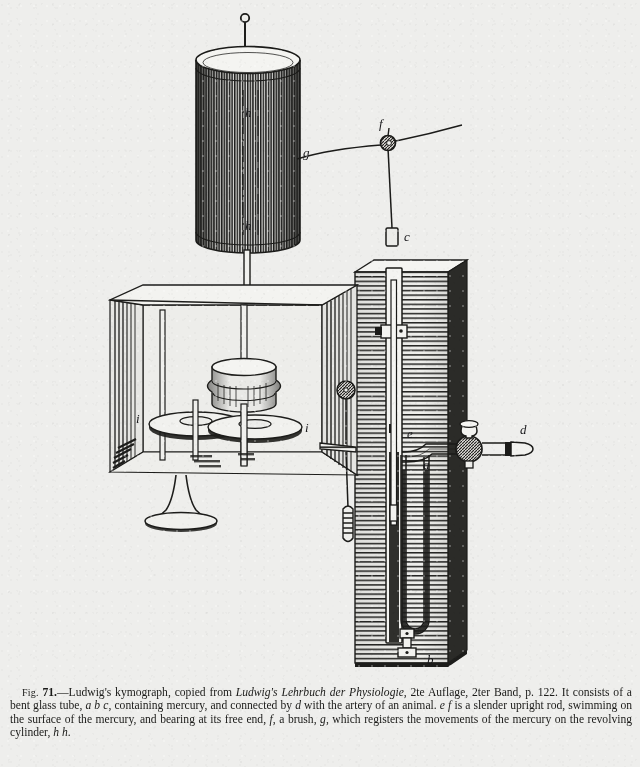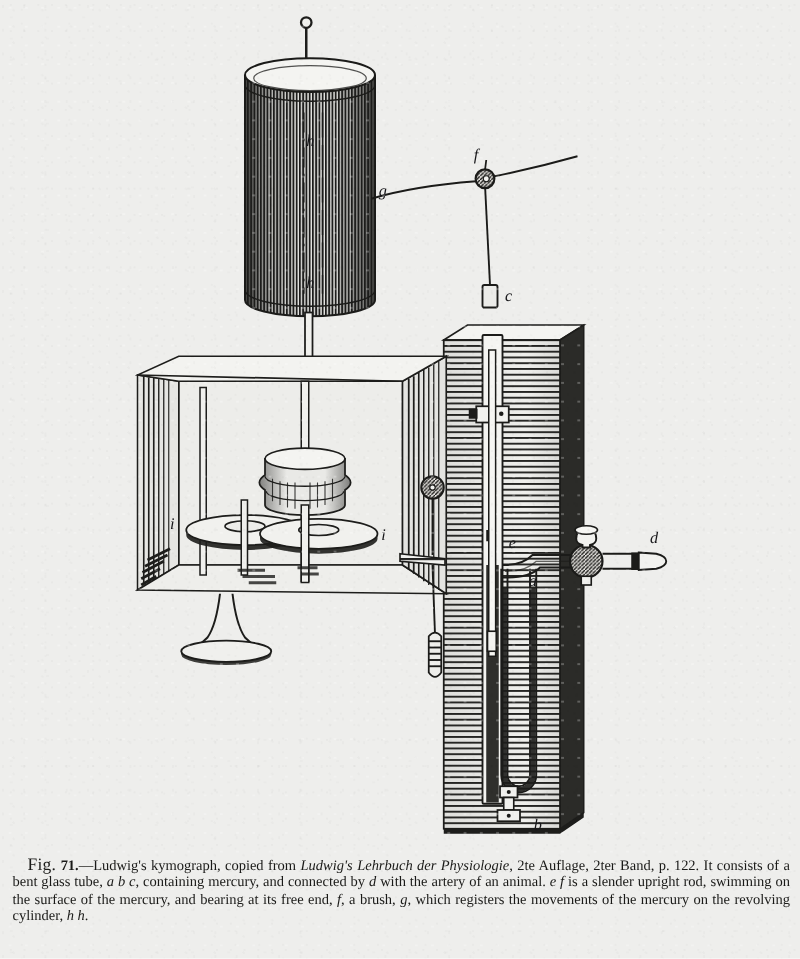--- a/index.html
+++ b/index.html
@@ -41,21 +41,21 @@
     top: 686px;
     width: 622px;
     font-family: "Liberation Serif", serif;
     font-size: 11.6px;
     line-height: 13.4px;
     color: #1a1a18;
     text-align: justify;
     text-indent: 12px;
   }
   #caption .smallcaps {
-    font-size: 14px;
+    font-size: 10px;
     letter-spacing: .2px;
   }
   #caption i { }
   .lbl {
     font-family: "Liberation Serif", serif;
     font-style: italic;
     font-size: 13px;
     fill: #17171a;
   }
 </style>

